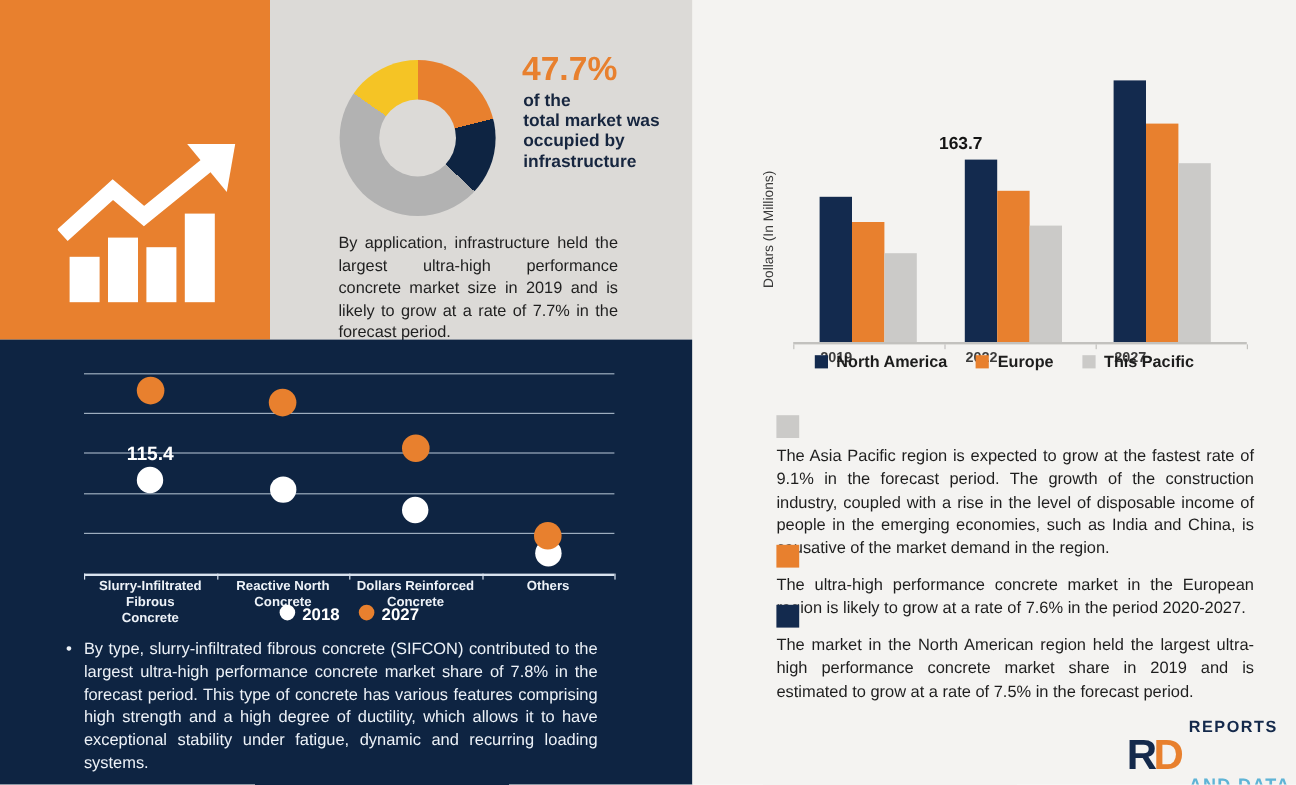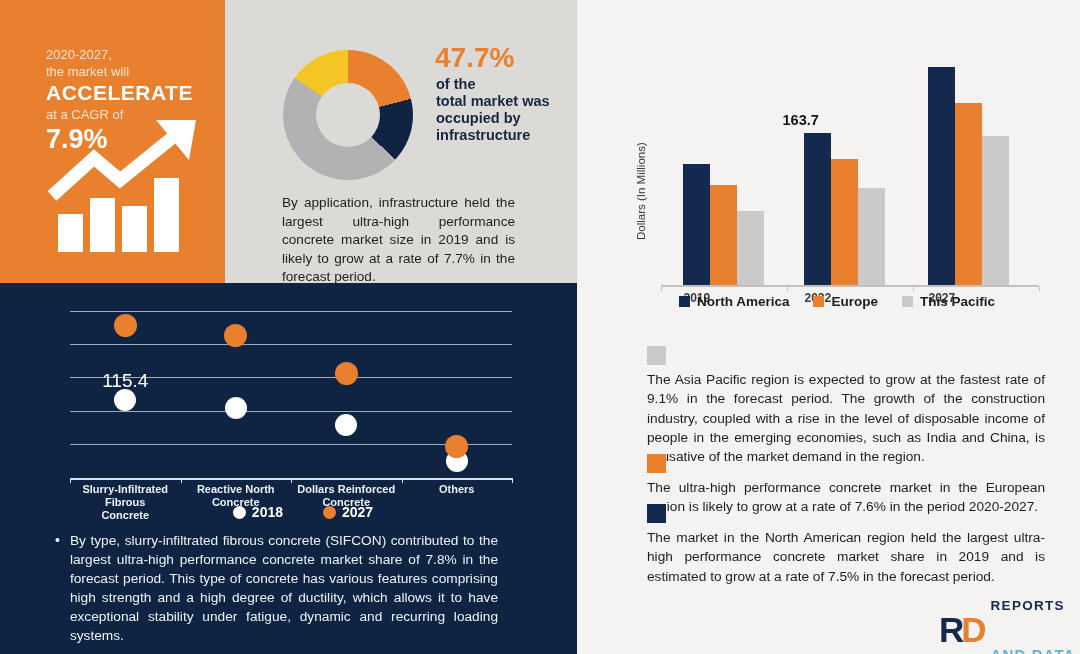--- a/index.html
+++ b/index.html
@@ -27,23 +27,23 @@
 
   
   .block-navy{position:absolute;left:0;top:283px;width:577px;height:371px;background:#0E2442;}
   #dot-plot{position:absolute;left:0;top:0;width:577px;height:371px;}
   .gridline{position:absolute;height:1px;background:rgba(213,226,239,0.72);}
   .dp-axis{position:absolute;height:2px;background:#D8E2EE;}
   .dp-tick{position:absolute;width:1px;height:5px;background:#D8E2EE;}
   .dp-cat{position:absolute;text-align:center;font-size:11px;font-weight:bold;color:#EDF2F8;
           line-height:13px;white-space:pre-line;}
   .dp-dot{position:absolute;border-radius:50%;}
-  .dp-label{position:absolute;width:70px;text-align:center;font-size:19px;font-weight:normal;color:#fff;}
+  .dp-label{position:absolute;width:70px;text-align:center;font-size:16px;font-weight:bold;color:#fff;}
   .dp-legend{position:absolute;display:flex;justify-content:center;gap:16px;}
-  .dp-leg-item{display:flex;align-items:center;gap:6px;margin-left:24px;}
+  .dp-leg-item{display:flex;align-items:flex-start;gap:6px;}
   .dp-leg-dot{width:13px;height:13px;border-radius:50%;}
   .dp-leg-text{font-size:14px;font-weight:bold;color:#fff;}
   .type-para-row{position:absolute;left:55px;top:248px;width:443px;display:flex;gap:10px;}
   .type-bullet{color:#EDF2F8;font-size:14px;line-height:19px;}
   .type-para{margin:0;font-size:13.7px;line-height:19px;color:#EDF2F8;text-align:justify;}
 
   
   .panel-right{position:absolute;left:577px;top:0;width:503px;height:654px;background:#F4F3F1;}
   #bar-chart{position:absolute;left:0;top:0;width:503px;height:340px;}
   .ylabel{position:absolute;left:58px;top:100px;height:140px;display:flex;align-items:center;
@@ -69,27 +69,20 @@
   .logo-text{display:flex;flex-direction:column;margin-left:7px;}
   .logo-line1{font-size:13.5px;font-weight:bold;letter-spacing:1.3px;color:#14294B;line-height:13px;}
   .logo-line2{font-size:15px;font-weight:bold;letter-spacing:1.1px;color:#5FB4D6;line-height:12px;margin-top:37px;}
 </style>
 </head>
 <body>
 
 <div class="stage">
 
   <section class="block-orange">
-    <div class="promo-text">
-      <div class="promo-small">2020-2027,</div>
-      <div class="promo-small">the market will</div>
-      <div class="promo-headline">ACCELERATE</div>
-      <div class="promo-small">at a CAGR of</div>
-      <div class="promo-value">7.9%</div>
-    </div>
     <svg class="growth-icon" viewBox="0 0 150 132">
       <rect x="10" y="94" width="25" height="38" fill="#fff"></rect>
       <rect x="42" y="78" width="25" height="54" fill="#fff"></rect>
       <rect x="74" y="86" width="25" height="46" fill="#fff"></rect>
       <rect x="106" y="58" width="25" height="74" fill="#fff"></rect>
       <polyline points="4,76 46,38 72,60 130,13" fill="none" stroke="#fff" stroke-width="13"></polyline>
       <polygon points="108,0 148,0 141,40" fill="#fff"></polygon>
     </svg>
   </section>
 

